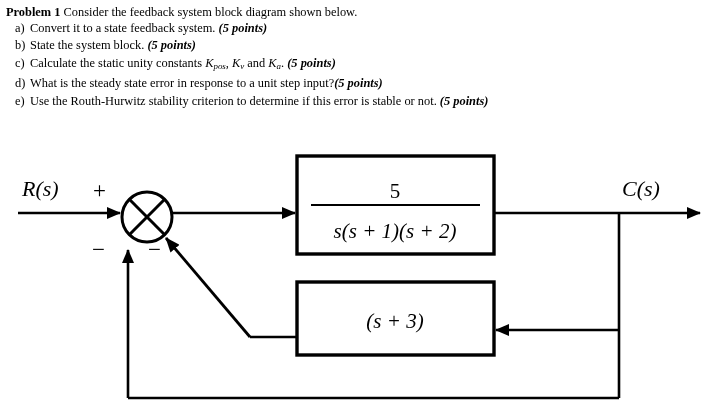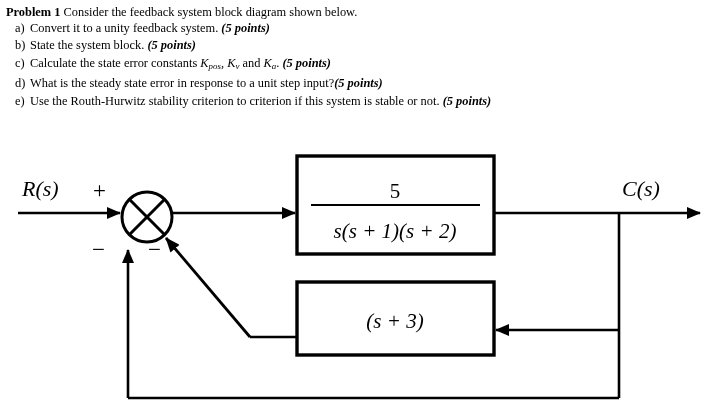--- a/index.html
+++ b/index.html
@@ -98,39 +98,39 @@
 <div id="problem-text">
 
   <div class="prob-head">
     <span class="lead">Problem 1</span>
     <span>Consider the feedback system block diagram shown below.</span>
   </div>
 
   <ol class="prob-list">
 
     <li>
-      <span class="marker">a)</span><span>Convert it to a unity feedback system.</span>
+      <span class="marker">a)</span><span>Convert it to a state feedback system.</span>
       <span class="pts"><i>(5 points)</i></span>
     </li>
 
     <li>
       <span class="marker">b)</span><span>State the system block.</span>
       <span class="pts"><i>(5 points)</i></span>
     </li>
 
     <li>
-      <span class="marker">c)</span><span>Calculate the state error constants </span><span class="mvar"><span>K</span><sub>pos</sub></span><span>, </span><span class="mvar"><span>K</span><sub>v</sub></span><span> and </span><span class="mvar"><span>K</span><sub>a</sub></span><span>. </span><span class="pts"><i>(5 points)</i></span>
+      <span class="marker">c)</span><span>Calculate the static unity constants </span><span class="mvar"><span>K</span><sub>pos</sub></span><span>, </span><span class="mvar"><span>K</span><sub>v</sub></span><span> and </span><span class="mvar"><span>K</span><sub>a</sub></span><span>. </span><span class="pts"><i>(5 points)</i></span>
     </li>
 
     <li>
       <span class="marker">d)</span><span>What is the steady state error in response to a unit step input?</span><span class="pts"><i>(5 points)</i></span>
     </li>
 
     <li>
-      <span class="marker">e)</span><span>Use the Routh-Hurwitz stability criterion to criterion if this system is stable or not.</span>
+      <span class="marker">e)</span><span>Use the Routh-Hurwitz stability criterion to determine if this error is stable or not.</span>
       <span class="pts"><i>(5 points)</i></span>
     </li>
 
   </ol>
 </div>
 
 <div id="diagram">
 <svg width="717" height="408" viewBox="0 0 717 408" xmlns="http://www.w3.org/2000/svg">
 
   <defs>

